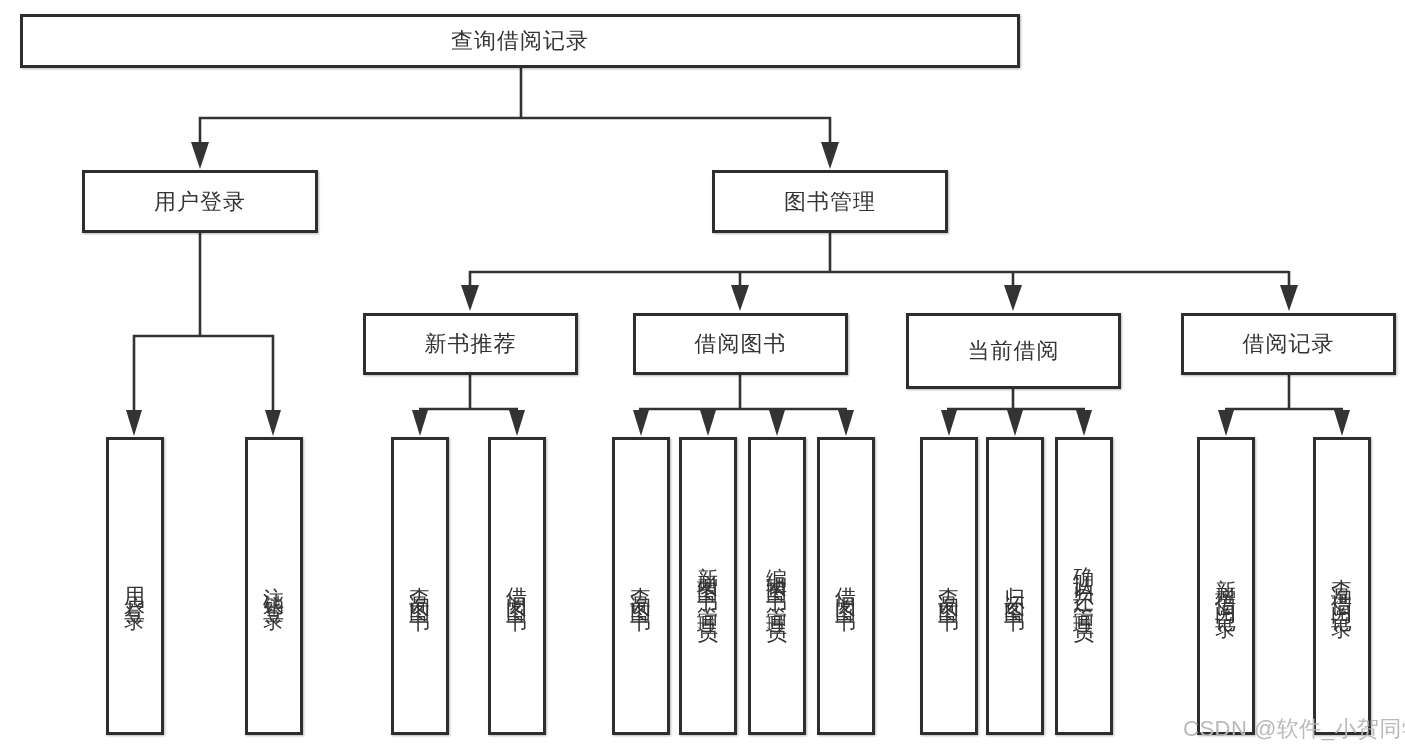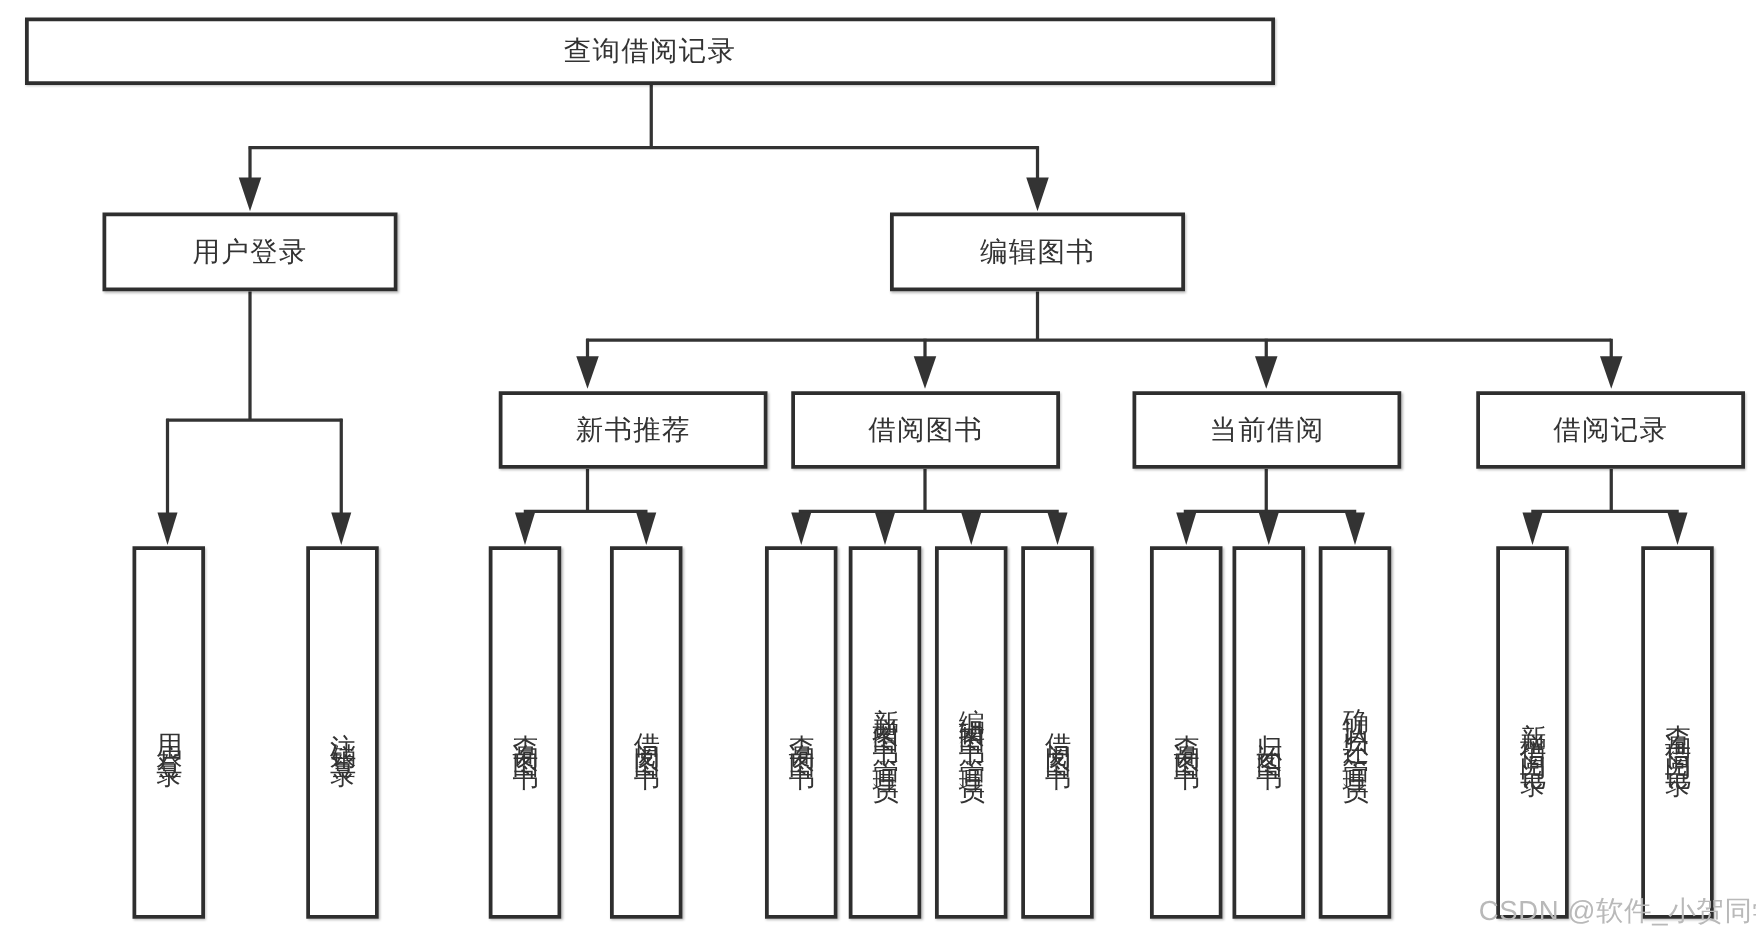--- a/index.html
+++ b/index.html
@@ -130,25 +130,25 @@
       <polygon points="1007,410 1023,410 1015,436"></polygon>
       <polygon points="1076,410 1092,410 1084,436"></polygon>
       <polygon points="1218,410 1234,410 1226,436"></polygon>
       <polygon points="1334,410 1350,410 1342,436"></polygon>
     </g>
   </svg>
 
   <div class="box" style="left:20px; top:14px; width:1000px; height:54px;">查询借阅记录</div>
 
   <div class="box" style="left:82px; top:170px; width:236px; height:63px;">用户登录</div>
-  <div class="box" style="left:712px; top:170px; width:236px; height:63px;">编辑图书</div>
+  <div class="box" style="left:712px; top:170px; width:236px; height:63px;">图书管理</div>
 
-  <div class="box" style="left:363px; top:313px; width:215px; height:62px;margin-left:36px;">新书推荐</div>
+  <div class="box" style="left:363px; top:313px; width:215px; height:62px;">新书推荐</div>
   <div class="box" style="left:633px; top:313px; width:215px; height:62px;">借阅图书</div>
-  <div class="box" style="left:906px; top:313px; width:215px; height:62px;">当前借阅</div>
+  <div class="box" style="left:906px; top:313px; width:215px; height:76px;">当前借阅</div>
   <div class="box" style="left:1181px; top:313px; width:215px; height:62px;">借阅记录</div>
 
   <div class="leaf" style="left:106px;">
     <span class="vtext">用户登录</span>
   </div>
   <div class="leaf" style="left:245px;">
     <span class="vtext">注销登录</span>
   </div>
 
   <div class="leaf" style="left:391px;">

